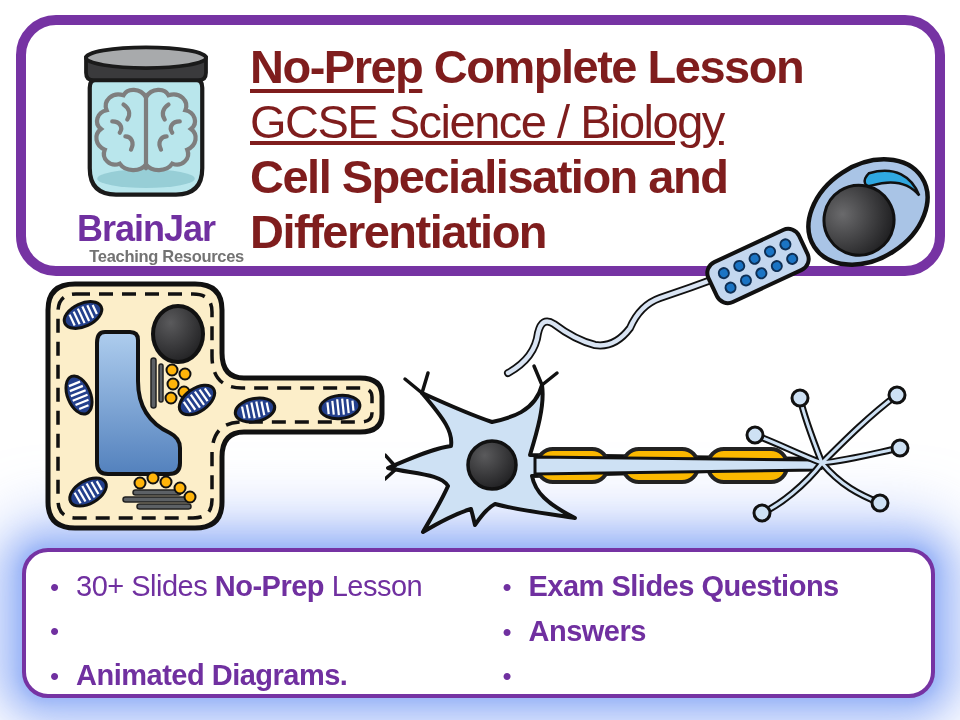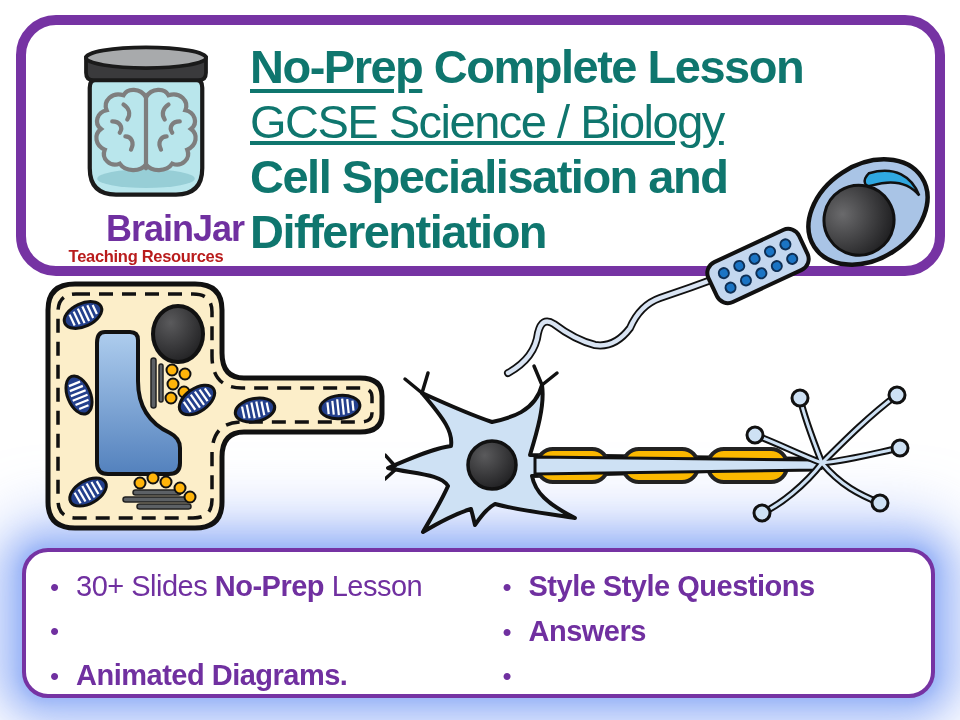--- a/index.html
+++ b/index.html
@@ -4,23 +4,23 @@
 <style>
   html,body{margin:0;padding:0;background:#fff;}
   #page{position:relative;width:960px;height:720px;background:#ffffff;overflow:hidden;
         font-family:"Liberation Sans", sans-serif;}
 
   
   .title-box{position:absolute;left:16px;top:15px;width:929px;height:261px;
              background:#ffffff;border:10px solid #7633a3;border-radius:40px;
              box-sizing:border-box;z-index:1;}
   .logo{position:absolute;left:22px;top:10px;width:196px;text-align:center;}
-  .brand-name{color:#7030a0;font-weight:bold;font-size:36px;line-height:36px;letter-spacing:-1px;text-align:right;}
-  .brand-tagline{color:#b91c1c;font-weight:bold;font-size:16.5px;line-height:18px;letter-spacing:-0.3px;}
-  .headline{position:absolute;left:224px;top:14px;width:700px;color:#0f766e;
+  .brand-name{color:#7030a0;font-weight:bold;font-size:36px;line-height:36px;letter-spacing:-1px;}
+  .brand-tagline{color:#737373;font-weight:bold;font-size:16.5px;line-height:18px;letter-spacing:-0.3px;text-align:right;}
+  .headline{position:absolute;left:224px;top:14px;width:700px;color:#7f1d1d;
             font-size:47px;line-height:55px;letter-spacing:-1.5px;white-space:nowrap;}
   .headline .bold{font-weight:bold;}
   .headline .underline{font-weight:bold;text-decoration:underline;
             text-decoration-thickness:4px;text-underline-offset:6px;}
   .headline .regular{font-weight:normal;text-decoration:underline;}
 
   
   .illus{position:absolute;pointer-events:none;}
   #cell-svg{left:30px;top:278px;z-index:2;}
   #neuron-svg{left:385px;top:360px;z-index:2;}
@@ -293,21 +293,21 @@
         <span class="bullet">•</span>
       </div>
       <div class="feature-item">
         <span class="bullet">•</span>
         <span><span></span><span class="b">Animated Diagrams.</span><span></span></span>
       </div>
     </div>
     <div class="feature-col">
       <div class="feature-item">
         <span class="bullet">•</span>
-        <span><span></span><span class="b">Style Style Questions</span><span></span></span>
+        <span><span></span><span class="b">Exam Slides Questions</span><span></span></span>
       </div>
       <div class="feature-item">
         <span class="bullet">•</span>
         <span><span></span><span class="b">Answers</span><span></span></span>
       </div>
       <div class="feature-item">
         <span class="bullet">•</span>
       </div>
     </div>
   </div>

